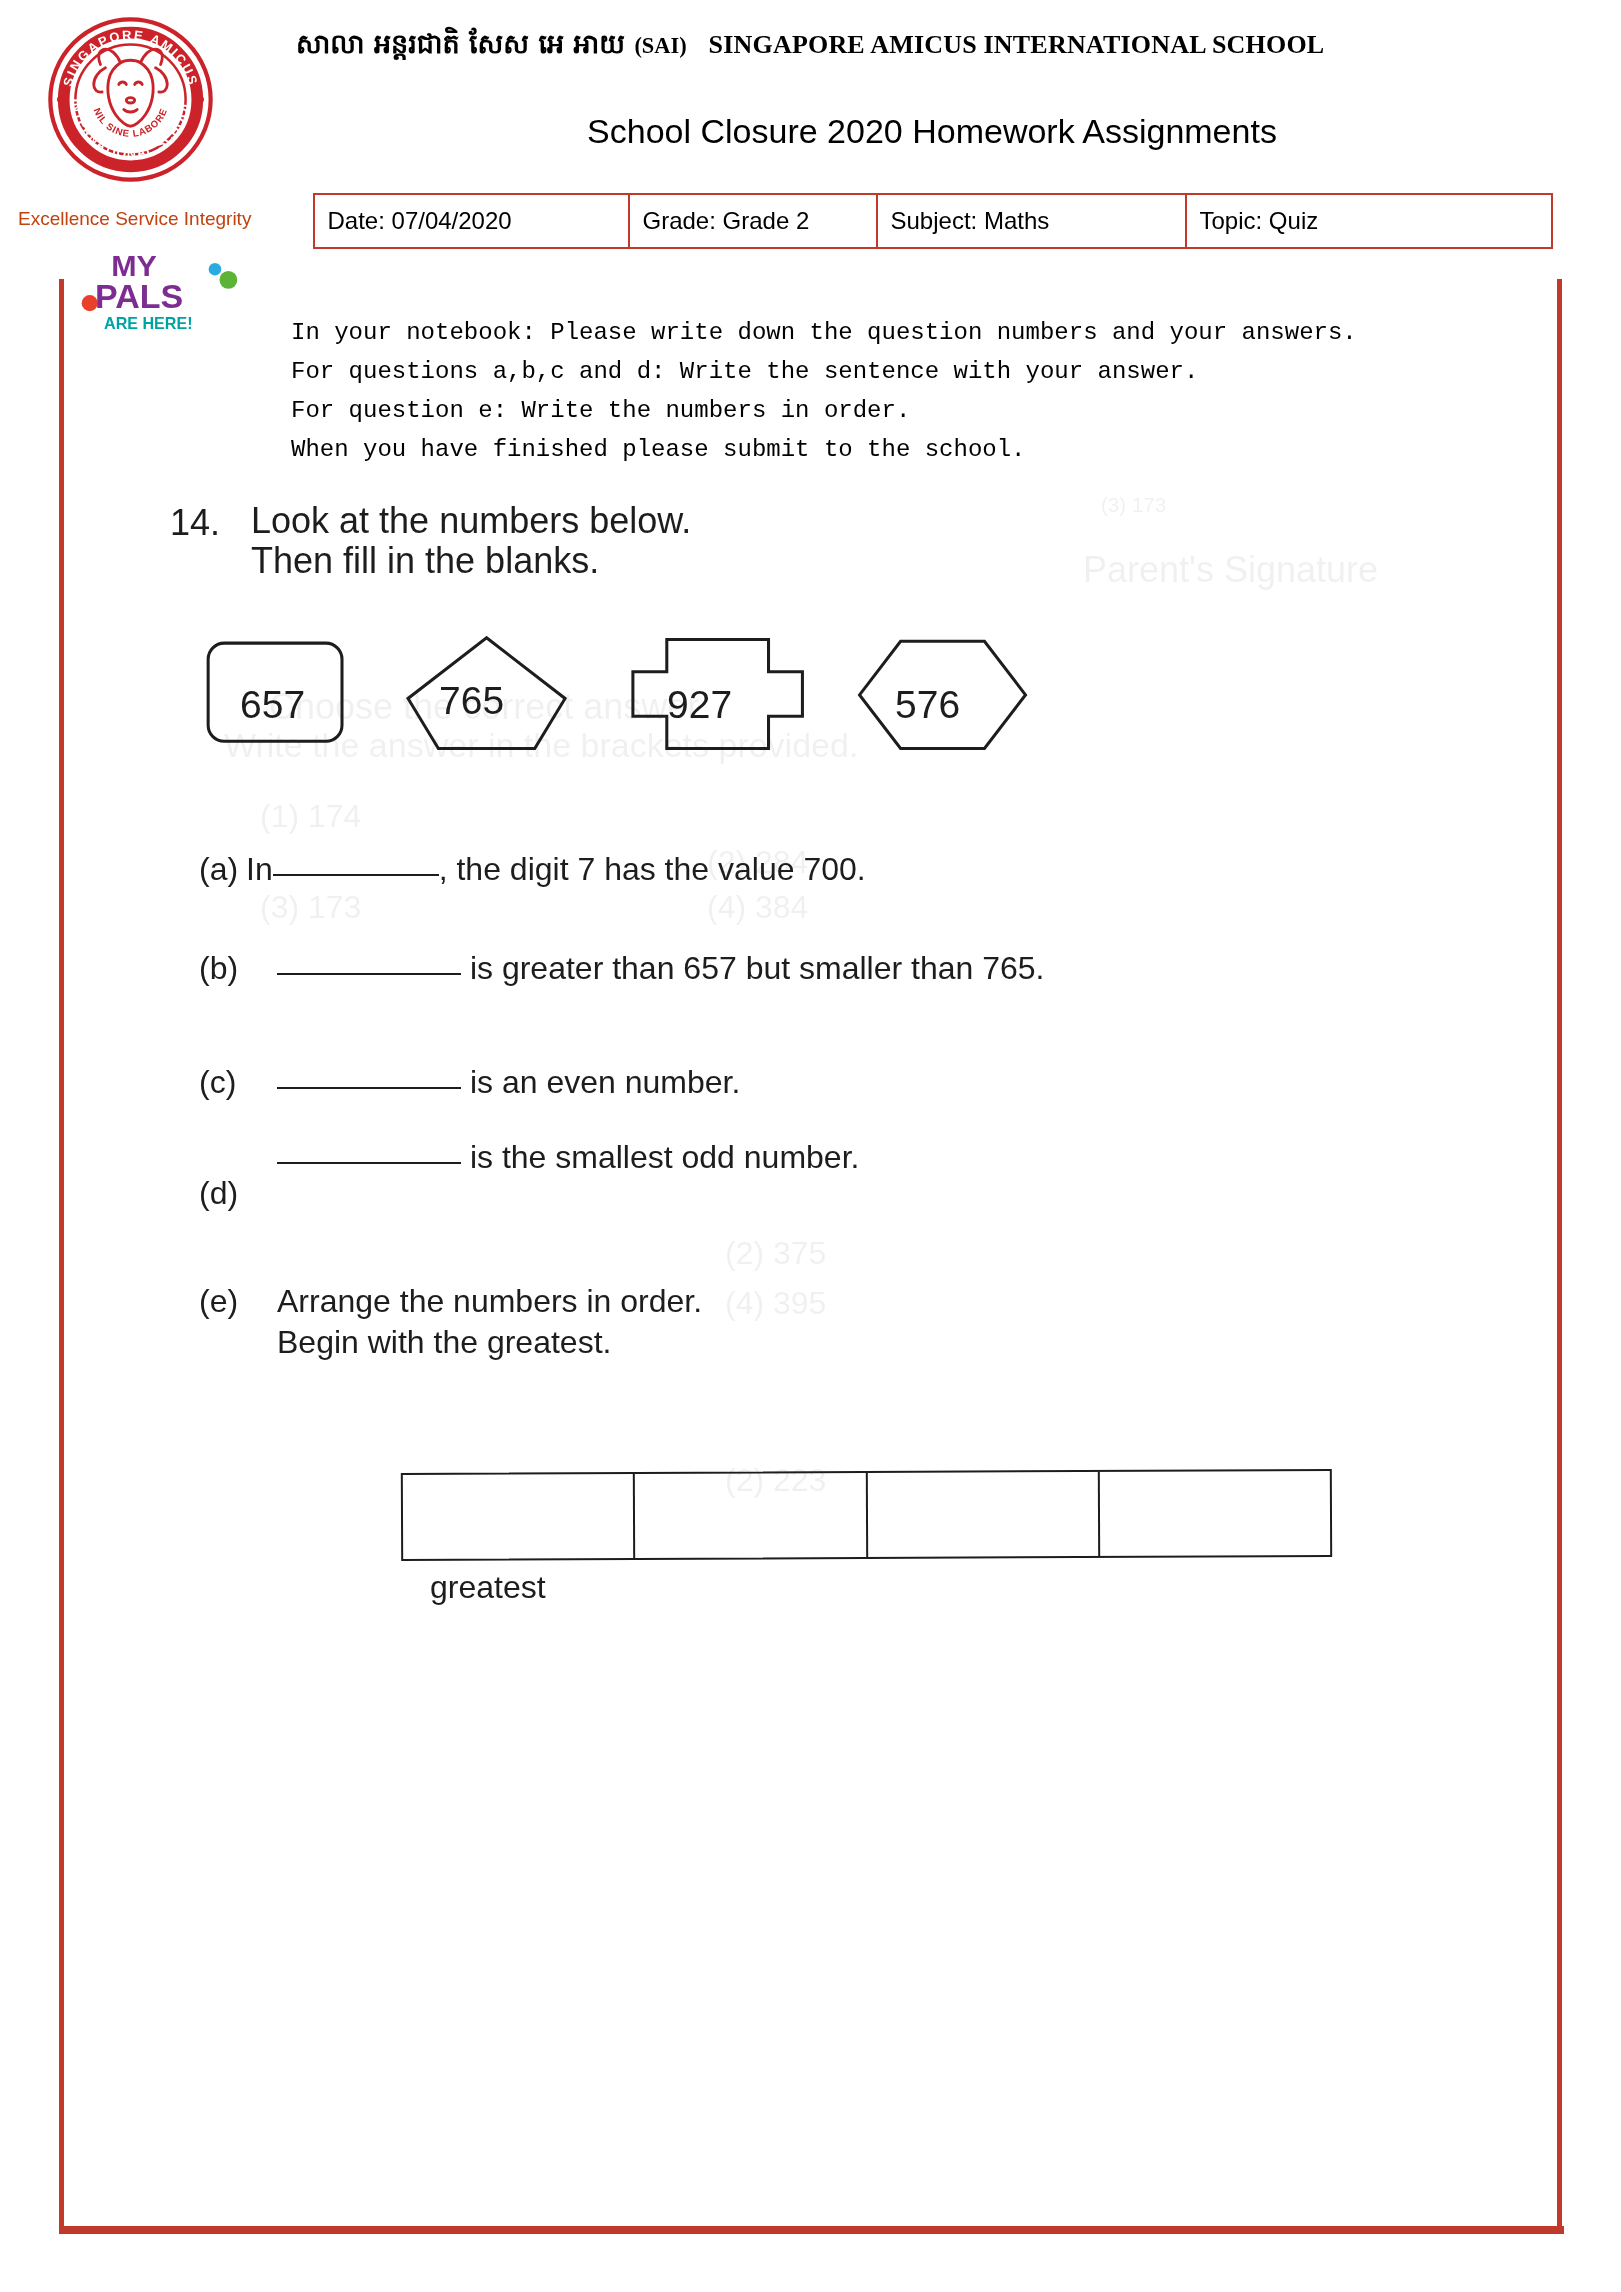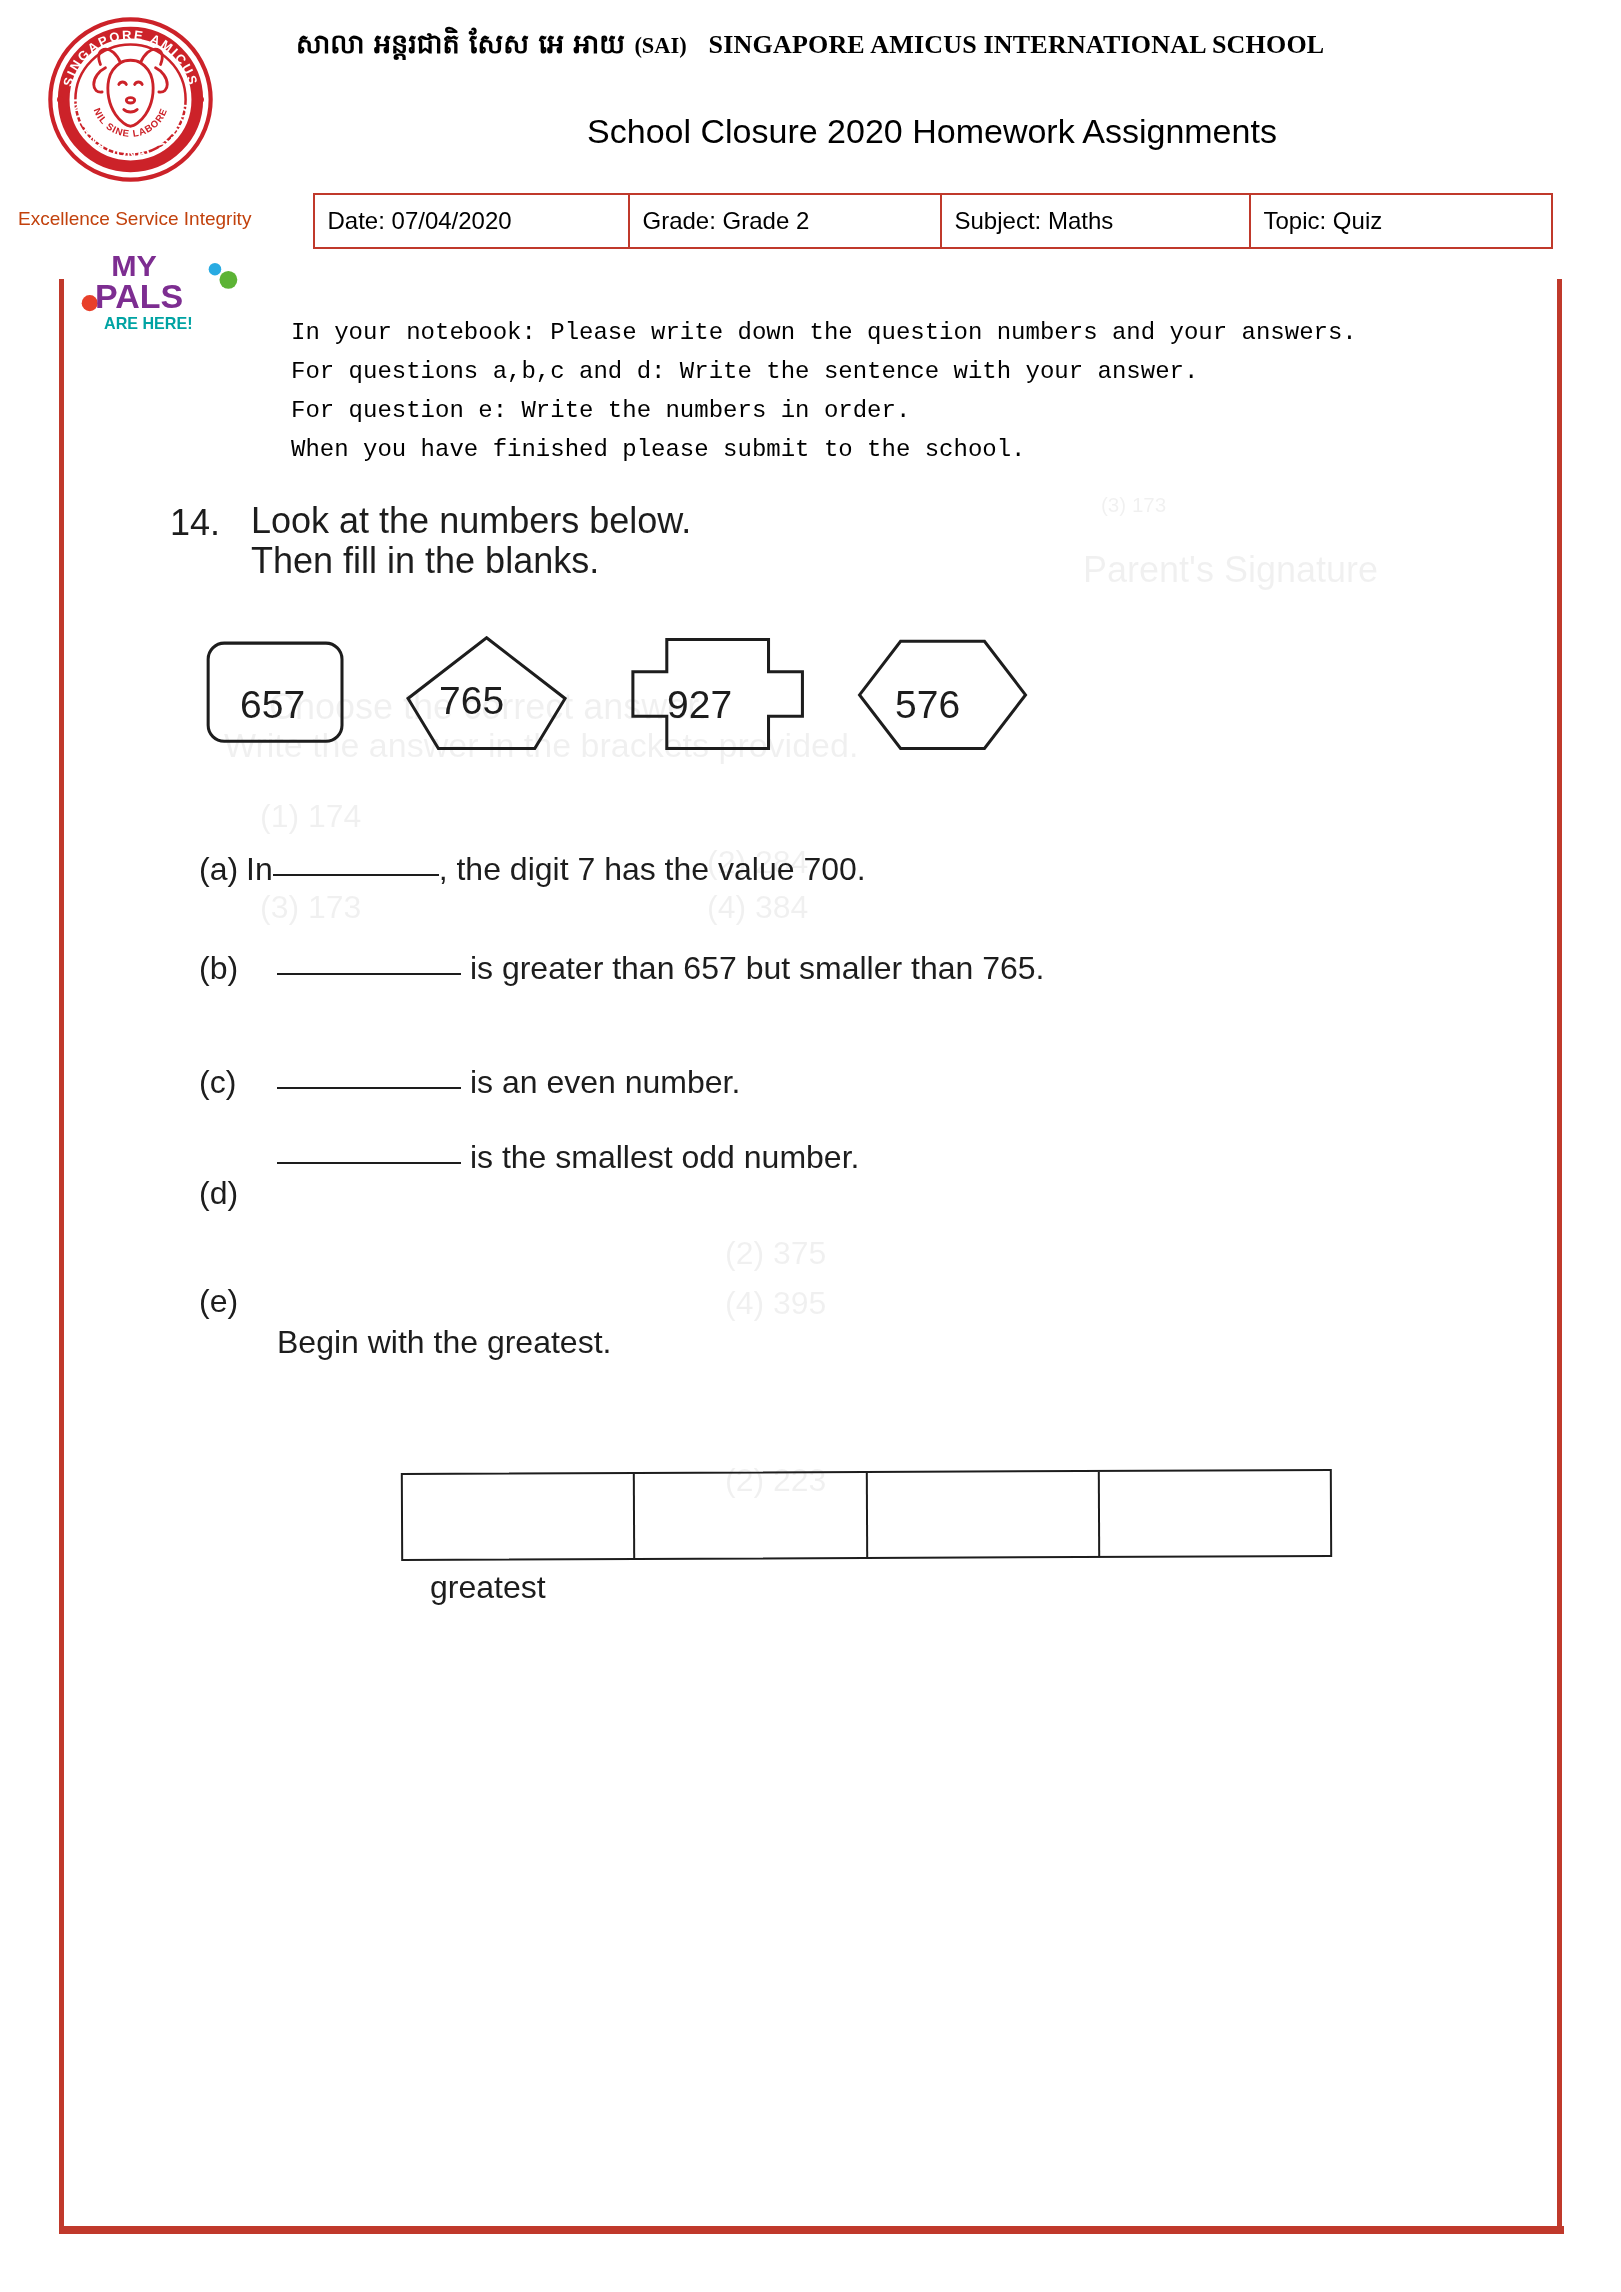--- a/index.html
+++ b/index.html
@@ -125,21 +125,21 @@
     padding-left: 12.5px;
     font-size: 24px;
     box-sizing: border-box;
     white-space: nowrap;
     font-family: "Liberation Sans", sans-serif;
   }
   #info-table .cell + .cell {
     border-left: 2.7px solid #c0392b;
   }
   #info-table .c1 { width: 313px; }
-  #info-table .c2 { width: 312px; text-align: right; }
+  #info-table .c2 { width: 248px; text-align: right; }
   #info-table .c3 { width: 309px; }
   #info-table .c4 { flex: 1; }
 
   
   #instructions {
     position: absolute;
     left: 291px;
     top: 313px;
     width: 1182px;
     font-size: 24px;
@@ -347,20 +347,21 @@
     <div class="scan-txt part-text" style="left:107px; top:562px;">
       <span class="blank-rule" style="width:184px;"></span>&nbsp;<span>is an even number.</span>
     </div>
 
     <div class="scan-txt part-label" style="left:29px; top:673px;">(d)</div>
     <div class="scan-txt part-text" style="left:107px; top:637px;">
       <span class="blank-rule" style="width:184px;"></span>&nbsp;<span>is the smallest odd number.</span>
     </div>
 
     <div class="scan-txt part-label" style="left:29px; top:781px;">(e)</div>
+    <div class="scan-txt part-text" style="left:107px; top:781px;">Arrange the numbers in order.</div>
     <div class="scan-txt part-text" style="left:107px; top:822px;">Begin with the greatest.</div>
   </div>
 
   <div id="answer-grid">
     <div class="gcell"></div>
     <div class="gcell"></div>
     <div class="gcell"></div>
     <div class="gcell"></div>
   </div>
   <div id="greatest-label">greatest</div>

